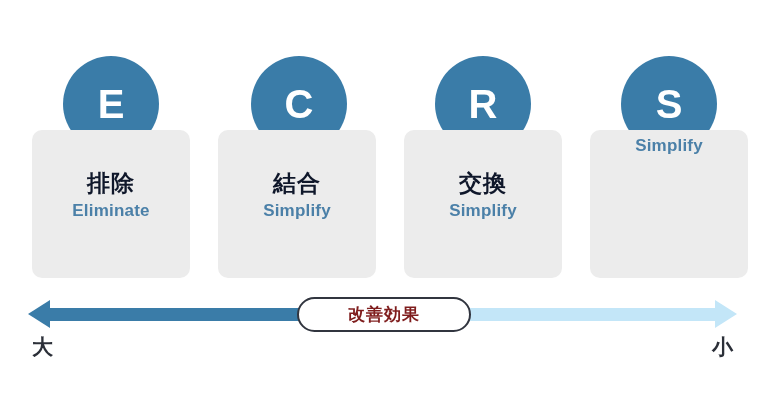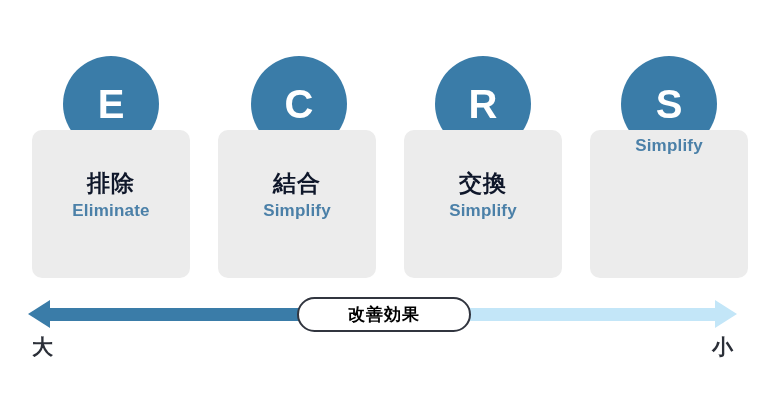--- a/index.html
+++ b/index.html
@@ -133,21 +133,21 @@
     background: #ffffff;
     border: 2.5px solid #31353f;
     border-radius: 18px;
     display: flex;
     align-items: center;
     justify-content: center;
   }
   .pill-label {
     font-size: 17px;
     font-weight: bold;
-    color: #000000;
+    color: #7f1d1d;
     letter-spacing: 1px;
     line-height: 1;
   }
   .end-label {
     position: absolute;
     top: 336px;
     font-size: 21px;
     font-weight: bold;
     color: #2b2f38;
     line-height: 1;

